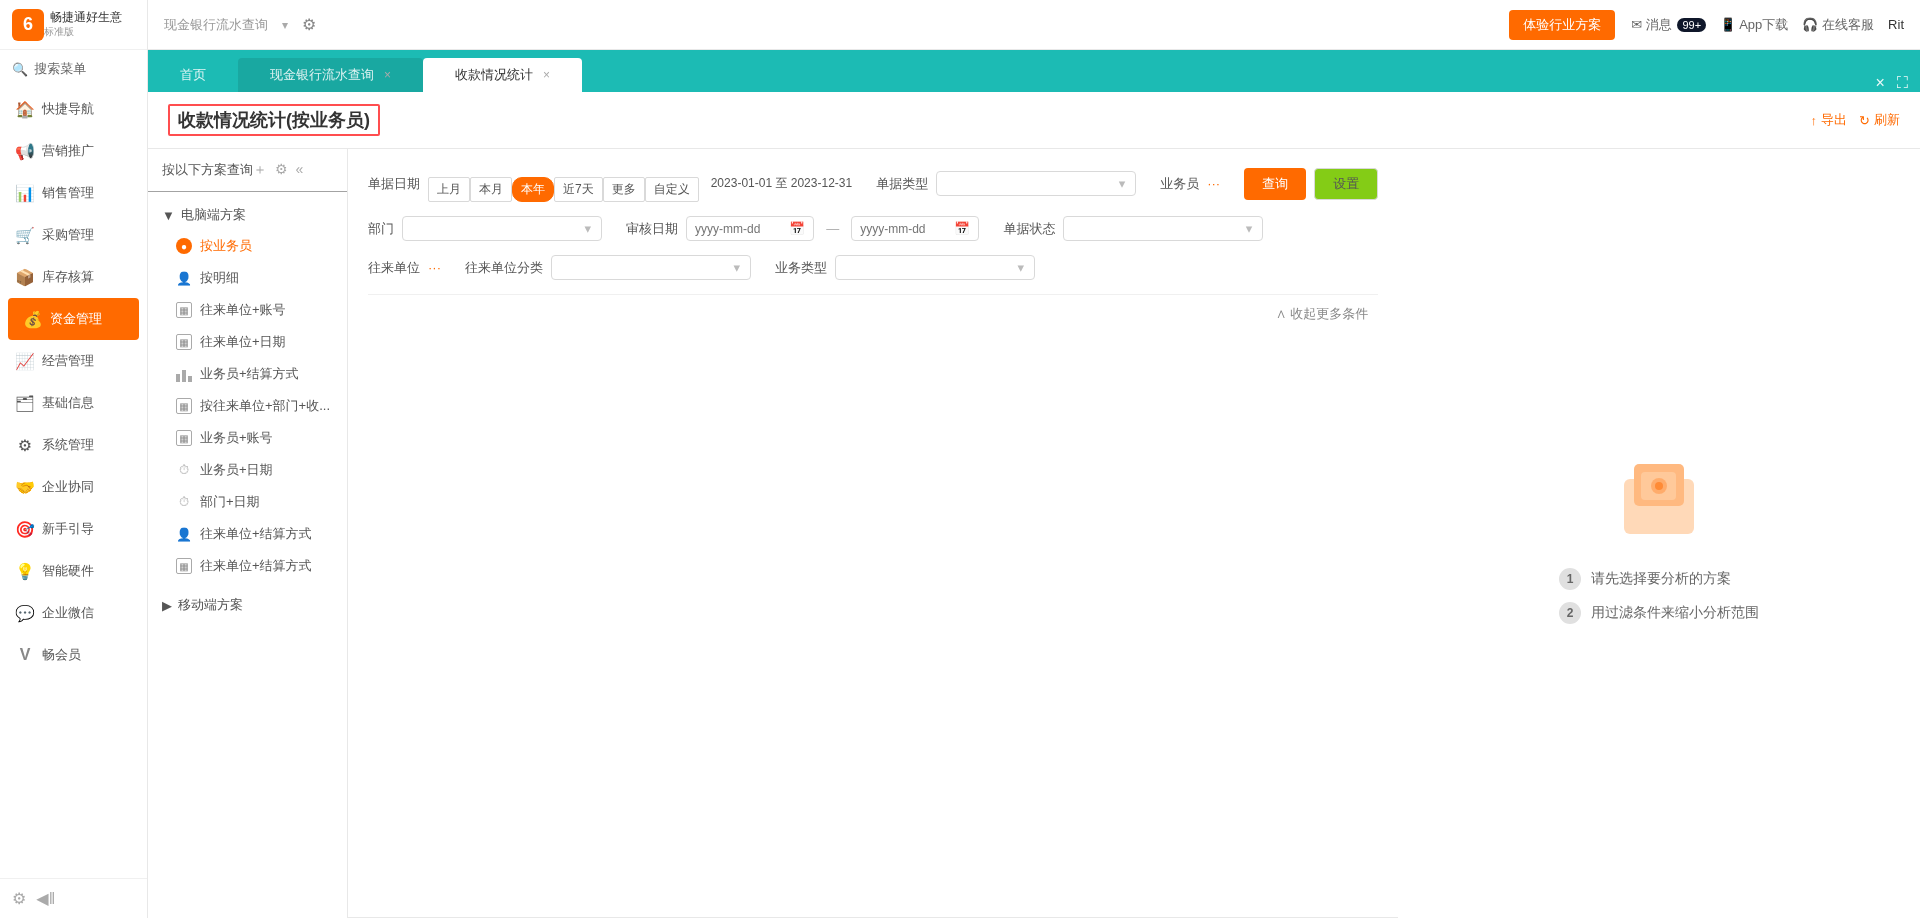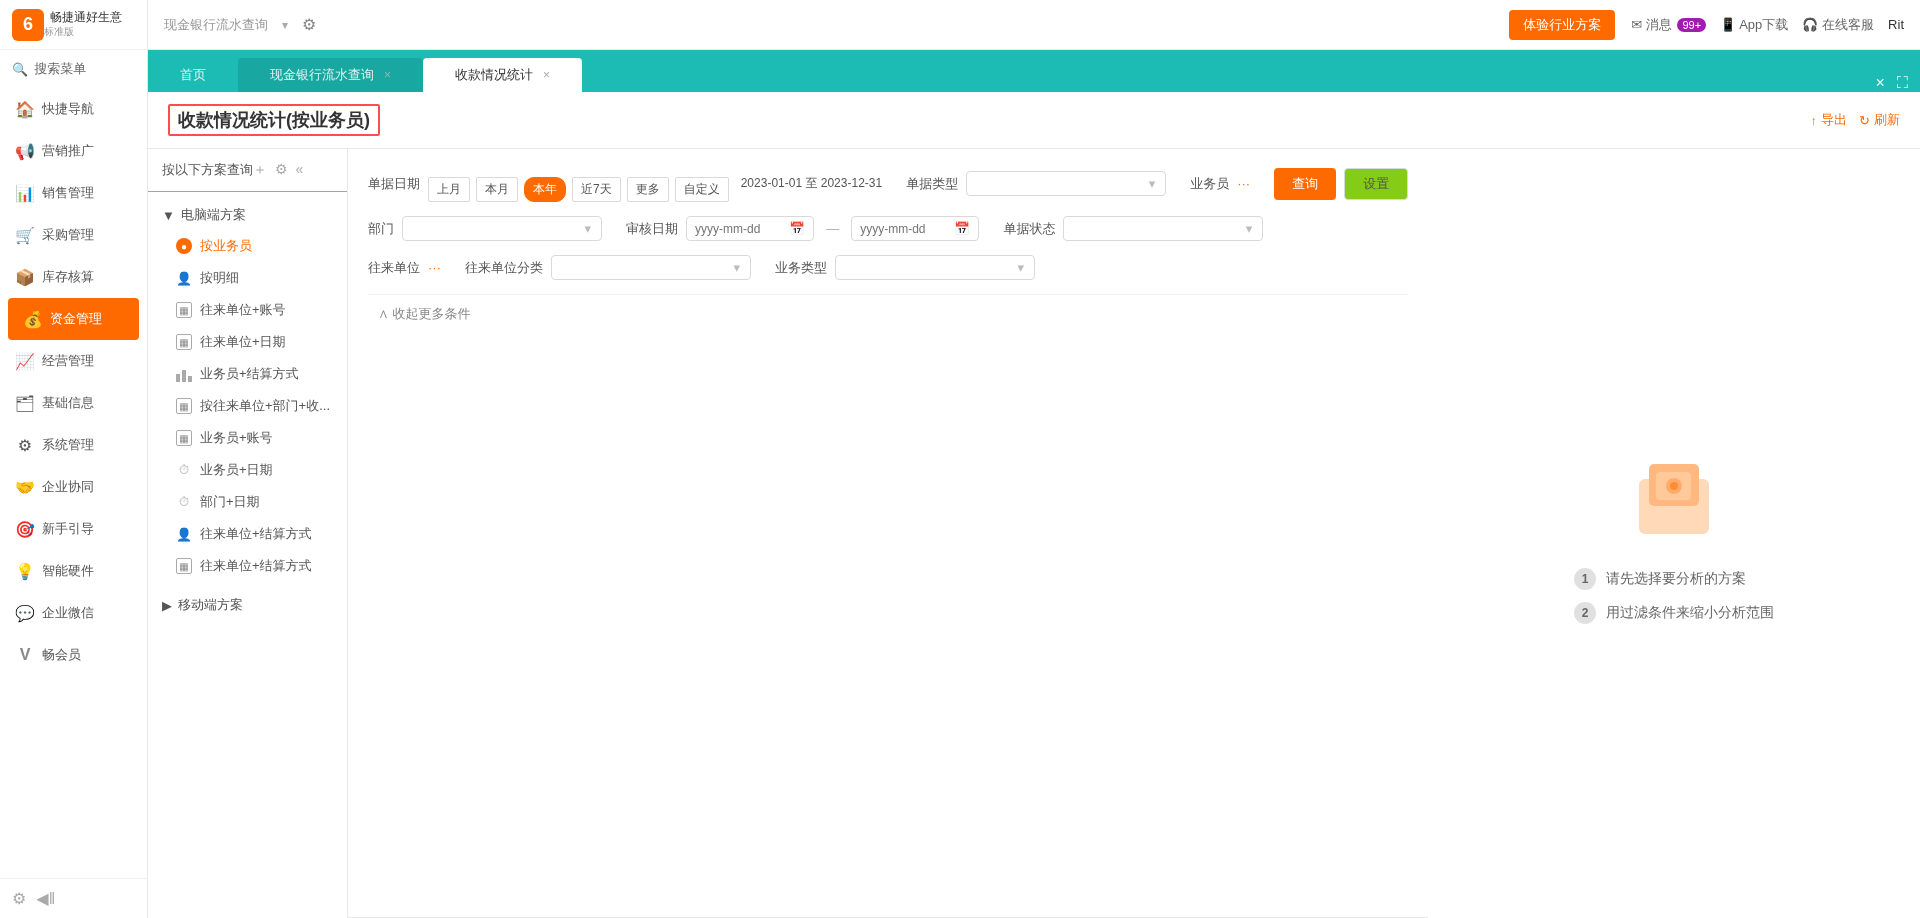--- a/index.html
+++ b/index.html
@@ -23,21 +23,21 @@
     .main { flex: 1; display: flex; flex-direction: column; overflow: hidden; }
 
     
     .topbar { height: 50px; background: #fff; display: flex; align-items: center; padding: 0 16px; border-bottom: 1px solid #e8e8e8; justify-content: space-between; }
     .topbar-left { display: flex; align-items: center; gap: 10px; }
     .topbar-breadcrumb { color: #999; font-size: 13px; }
     .topbar-chevron { color: #aaa; font-size: 12px; margin: 0 4px; }
     .topbar-right { display: flex; align-items: center; gap: 16px; }
     .topbar-btn { background: #ff6a00; color: white; border: none; padding: 6px 14px; border-radius: 4px; cursor: pointer; font-size: 13px; text-align: right; }
     .topbar-icon-group { display: flex; align-items: center; gap: 14px; color: #666; font-size: 13px; cursor: pointer; }
-    .badge { background: #a21caf; color: white; border-radius: 10px; padding: 1px 5px; font-size: 11px; margin-left: 2px; }
+    .badge { background: #0f172a; color: white; border-radius: 10px; padding: 1px 5px; font-size: 11px; margin-left: 2px; }
     .gear-icon { color: #888; font-size: 16px; cursor: pointer; }
 
     
     .tabbar { height: 42px; background: #1cbbb4; display: flex; align-items: flex-end; padding: 0 0 0 0; gap: 0; }
     .tab { padding: 8px 32px; cursor: pointer; font-size: 13px; color: rgba(255,255,255,0.85); border-top-left-radius: 4px; border-top-right-radius: 4px; display: flex; align-items: center; gap: 6px; }
     .tab.home { background: transparent; }
     .tab.active { background: #fff; color: #333; font-weight: 500; }
     .tab.inactive { background: rgba(0,0,0,0.1); }
     .tab-close { font-size: 12px; color: #aaa; margin-left: 4px; }
     .tabbar-actions { margin-left: auto; display: flex; align-items: center; padding: 0 12px; gap: 12px; }
@@ -70,35 +70,35 @@
 
     
     .right-panel { flex: 1; display: flex; flex-direction: row; overflow: hidden; }
 
     
     .filter-area { background: #fff; padding: 16px 20px; border-bottom: 1px solid #e8e8e8; }
     .filter-row { display: flex; align-items: center; gap: 24px; margin-bottom: 14px; flex-wrap: wrap; }
     .filter-row:last-child { margin-bottom: 0; }
     .filter-item { display: flex; align-items: center; gap: 8px; }
     .filter-label { color: #555; font-size: 13px; white-space: nowrap; flex-shrink: 0; }
-    .date-btn-group { display: flex; gap: 6px; align-items: flex-end; margin-top: 12px; }
+    .date-btn-group { display: flex; gap: 0; align-items: flex-end; margin-top: 12px; }
     .date-btn { padding: 3px 8px; border: 1px solid #d9d9d9; background: #fff; cursor: pointer; font-size: 12px; color: #555; border-radius: 2px; }
     .date-btn.active { background: #ff6a00; color: white; border-color: #ff6a00; border-radius: 10px; }
     .date-range { color: #555; font-size: 12px; margin-left: 4px; }
     .filter-select { display: flex; align-items: center; border: 1px solid #d9d9d9; border-radius: 4px; padding: 4px 10px; background: #fff; cursor: pointer; min-width: 140px; justify-content: space-between; gap: 8px; }
     .filter-select-wide { min-width: 200px; }
     .filter-select span { color: #bbb; font-size: 13px; }
     .filter-select-chevron { color: #aaa; font-size: 12px; }
     .filter-date-input { display: flex; align-items: center; gap: 4px; border: 1px solid #d9d9d9; border-radius: 4px; padding: 4px 8px; background: #fff; min-width: 120px; }
     .filter-date-input input { border: none; outline: none; font-size: 12px; color: #bbb; width: 90px; }
     .filter-date-sep { color: #aaa; margin: 0 4px; }
     .filter-more { color: #ff6a00; cursor: pointer; font-size: 13px; }
     .btn-query { background: #ff6a00; color: white; border: none; padding: 6px 18px; border-radius: 4px; cursor: pointer; font-size: 13px; }
     .btn-settings { background: #84cc16; color: #555; border: 1px solid #d9d9d9; padding: 6px 18px; border-radius: 4px; cursor: pointer; font-size: 13px; }
-    .collapse-bar { text-align: left; padding: 10px; color: #888; font-size: 13px; cursor: pointer; border-top: 1px solid #f0f0f0; }
+    .collapse-bar { text-align: right; padding: 10px; color: #888; font-size: 13px; cursor: pointer; border-top: 1px solid #f0f0f0; }
 
     
     .empty-area { flex: 1; display: flex; flex-direction: column; align-items: center; justify-content: center; background: #fff; margin: 0; }
     .empty-illustration { width: 120px; height: 100px; position: relative; margin-bottom: 24px; }
     .empty-steps { display: flex; flex-direction: column; gap: 12px; }
     .empty-step { display: flex; align-items: center; gap: 10px; color: #666; font-size: 14px; }
     .step-num { width: 22px; height: 22px; border-radius: 50%; background: #e0e0e0; display: flex; align-items: center; justify-content: center; font-size: 12px; color: #666; font-weight: bold; flex-shrink: 0; }
 
     
     ::-webkit-scrollbar { width: 4px; }

